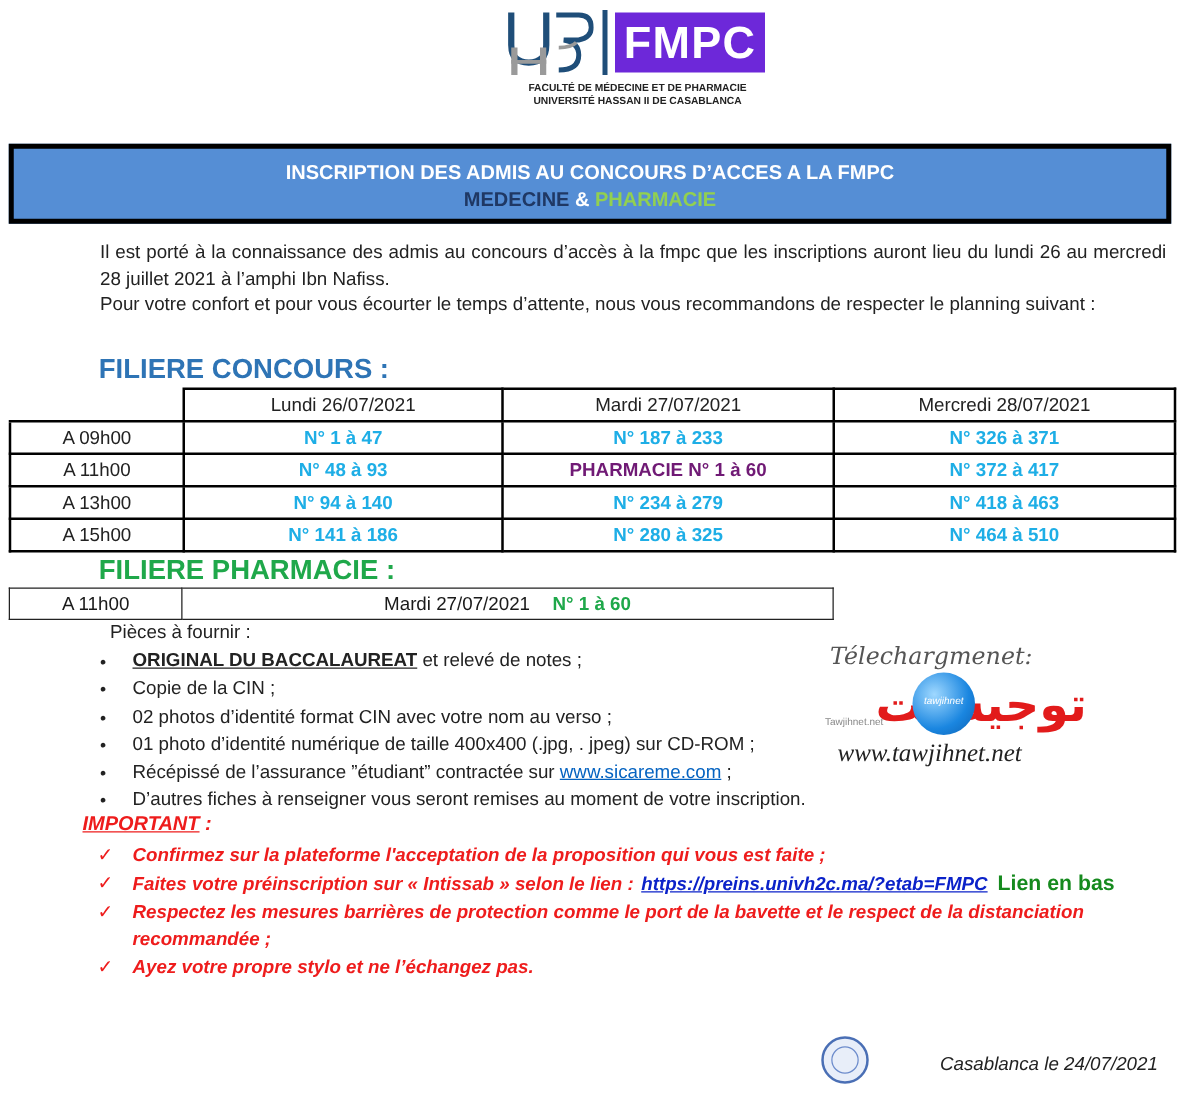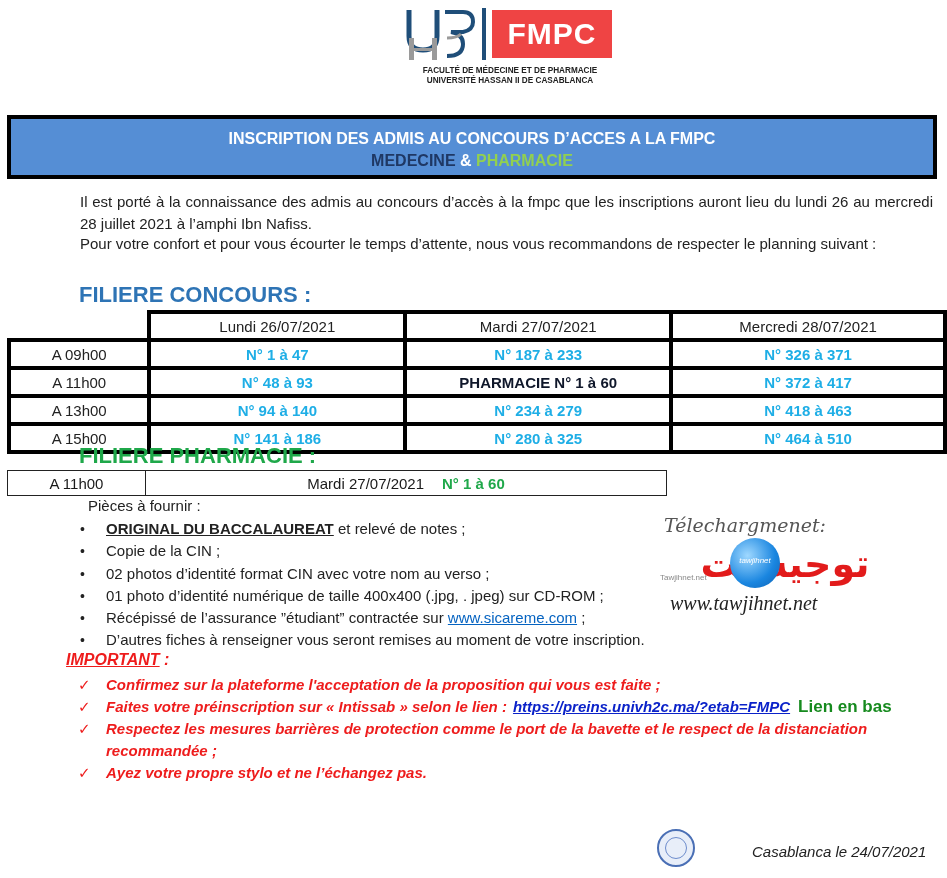--- a/index.html
+++ b/index.html
@@ -3,45 +3,45 @@
 <meta charset="utf-8">
 <style>
   html, body { margin:0; padding:0; background:#ffffff; }
   body { width:947px; height:878px; position:relative; overflow:hidden;
          font-family:"Liberation Sans", "DejaVu Sans", sans-serif; color:#1a1a1a; }
 
   
   .logo { position:absolute; left:405px; top:6px; width:210px; height:82px; }
   .logo .uh { position:absolute; left:0; top:2px; width:70px; height:52px; }
   .logo .sep { position:absolute; left:77px; top:2px; width:4px; height:52px; background:#1f4e79; }
-  .logo .fmpc { position:absolute; left:87px; top:4px; width:120px; height:48px; background:#ef4444;
-                color:#fff; font-weight:bold; font-size:30px; letter-spacing:1px; line-height:48px; text-align:center; }
+  .logo .fmpc { position:absolute; left:87px; top:4px; width:120px; height:48px; background:#6d28d9;
+                color:#fff; font-weight:bold; font-size:36px; letter-spacing:1px; line-height:48px; text-align:center; }
   .logo .sub { position:absolute; left:0; width:210px; text-align:center; font-size:8.2px; font-weight:bold; color:#222; }
   .logo .sub1 { top:60px; } .logo .sub2 { top:70px; }
 
   
   .banner { position:absolute; left:7px; top:115px; width:930px; height:64px; background:#558ed5;
             border:4px solid #000; box-sizing:border-box; text-align:center; font-weight:bold; }
   .banner .t1 { position:absolute; left:0; right:0; top:11px; font-size:16px; color:#fff; }
   .banner .t2 { position:absolute; left:0; right:0; top:33px; font-size:16px; }
   .banner .med { color:#1f3864; } .banner .amp { color:#fff; } .banner .pha { color:#92d050; }
 
   .para { position:absolute; left:80px; width:853px; font-size:15px; line-height:22px; text-align:justify; color:#222; }
   .p1 { top:191px; } .p2 { top:233px; }
 
   .h-med { position:absolute; left:79px; top:282px; font-size:22px; font-weight:bold; color:#2e74b5; }
   .h-pha { position:absolute; left:79px; top:443px; font-size:22px; font-weight:bold; color:#1fa84a; }
 
   table.sched { position:absolute; left:7px; top:310px; border-collapse:collapse; font-size:15px; }
-  table.sched td { border:4px solid #000000; height:24px; padding:0; text-align:center; }
+  table.sched td { border:2px solid #000000; height:24px; padding:0; text-align:center; }
   table.sched tr.hdr td.empty { border-top:none; border-left:none; }
   table.sched .time { width:137px; color:#222; }
   table.sched .day { color:#222; }
   table.sched .rng { color:#1eaee6; font-weight:bold; }
-  table.sched .rng.green { color:#0f172a; }
+  table.sched .rng.green { color:#701a75; }
 
   table.pha { position:absolute; left:7px; top:470px; border-collapse:collapse; font-size:15px; }
   table.pha td { border:1px solid #222; height:24px; padding:0; }
   table.pha .time { width:137px; text-align:center; }
   table.pha .info { width:520px; text-align:center; }
   table.pha .rng { color:#1fa84a; font-weight:bold; margin-left:18px; }
 
   .pieces { position:absolute; left:88px; top:497px; font-size:15px; color:#222; }
   ul.docs { position:absolute; left:80px; top:518px; margin:0; padding:0; list-style:none; font-size:15px; color:#222; }
   ul.docs li { height:22.3px; line-height:22px; position:relative; padding-left:26px; }

